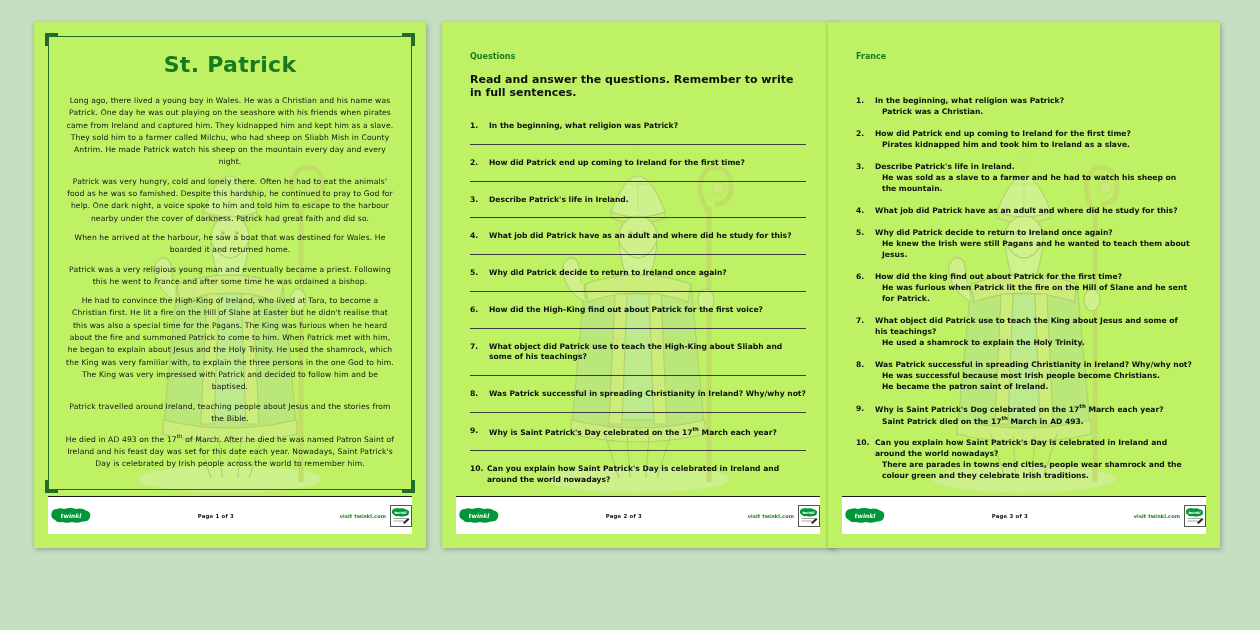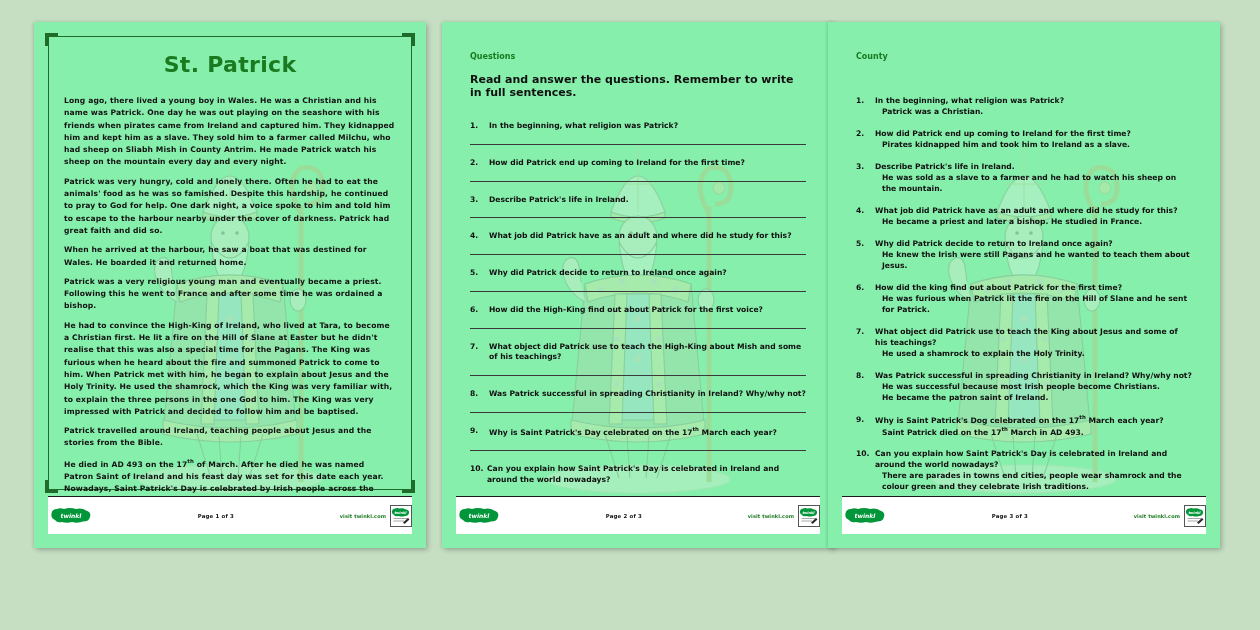--- a/index.html
+++ b/index.html
@@ -19,21 +19,21 @@
     display: flex;
     align-items: flex-start;
   }
 
   
   .sheet {
     position: absolute;
     top: 22px;
     width: 392px;
     height: 526px;
-    background: #86efac;
+    background: #bef264;
     box-shadow: 2px 2px 5px rgba(0,0,0,0.22), -1px 0 3px rgba(0,0,0,0.10);
     overflow: hidden;
   }
   #sheet-1 { left: 34px; }
   #sheet-2 { left: 442px; }
   #sheet-3 { left: 828px; }
 
   .sheet-inner {
     position: relative;
     width: 100%;
@@ -107,24 +107,23 @@
     letter-spacing: 0.3px;
     margin-bottom: 18px;
     font-family: "DejaVu Sans", sans-serif;
   }
 
   .body-para {
     font-size: 7.6px;
     line-height: 1.62;
     color: #121212;
     margin-bottom: 7px;
-    text-align: left;
+    text-align: center;
     font-family: "DejaVu Sans", sans-serif;
     letter-spacing: 0.12px;
-    font-weight: bold;
   }
   .body-para sup { font-size: 5.4px; }
 
   
   .section-heading {
     color: #1a7a1f;
     font-size: 8px;
     font-weight: bold;
     font-family: "DejaVu Sans", sans-serif;
     margin-bottom: 12px;
@@ -447,21 +446,21 @@
           <li class="q-item">
             <div class="q-row">
               <span class="q-num">6.</span>
               <span class="q-text">How did the High-King find out about Patrick for the first voice?</span>
             </div>
             <div class="answer-line"></div>
           </li>
           <li class="q-item">
             <div class="q-row">
               <span class="q-num">7.</span>
-              <span class="q-text">What object did Patrick use to teach the High-King about Mish and some of his teachings?</span>
+              <span class="q-text">What object did Patrick use to teach the High-King about Sliabh and some of his teachings?</span>
             </div>
             <div class="answer-line"></div>
           </li>
           <li class="q-item">
             <div class="q-row">
               <span class="q-num">8.</span>
               <span class="q-text">Was Patrick successful in spreading Christianity in Ireland? Why/why not?</span>
             </div>
             <div class="answer-line"></div>
           </li>
@@ -556,21 +555,21 @@
             <path d="M62 168 Q44 158 40 140 Q38 128 46 124 Q54 122 56 132 L58 148" fill="#f7ece3"></path>
             <path d="M186 72 L186 348" stroke="#c9b472" stroke-width="5"></path>
             <path d="M186 80 Q168 48 186 34 Q208 30 208 54 Q208 70 192 70" stroke="#c9b472" stroke-width="5" fill="none"></path>
             <circle cx="196" cy="54" r="6" fill="#e9dba6" stroke="#c9b472"></circle>
             <ellipse cx="183" cy="166" rx="8" ry="11" fill="#f7ece3"></ellipse>
           </g>
         </svg>
       </div>
 
       <div class="content">
-        <div class="section-heading">County</div>
+        <div class="section-heading">France</div>
         <div style="height:22px"></div>
 
         <ol class="a-list">
           <li class="a-item">
             <span class="a-num">1.</span>
             <div class="a-body">
               <div class="a-q">In the beginning, what religion was Patrick?</div>
               <div class="a-a">Patrick was a Christian.</div>
             </div>
           </li>
@@ -585,21 +584,20 @@
             <span class="a-num">3.</span>
             <div class="a-body">
               <div class="a-q">Describe Patrick's life in Ireland.</div>
               <div class="a-a">He was sold as a slave to a farmer and he had to watch his sheep on the mountain.</div>
             </div>
           </li>
           <li class="a-item">
             <span class="a-num">4.</span>
             <div class="a-body">
               <div class="a-q">What job did Patrick have as an adult and where did he study for this?</div>
-              <div class="a-a">He became a priest and later a bishop. He studied in France.</div>
             </div>
           </li>
           <li class="a-item">
             <span class="a-num">5.</span>
             <div class="a-body">
               <div class="a-q">Why did Patrick decide to return to Ireland once again?</div>
               <div class="a-a">He knew the Irish were still Pagans and he wanted to teach them about Jesus.</div>
             </div>
           </li>
           <li class="a-item">

